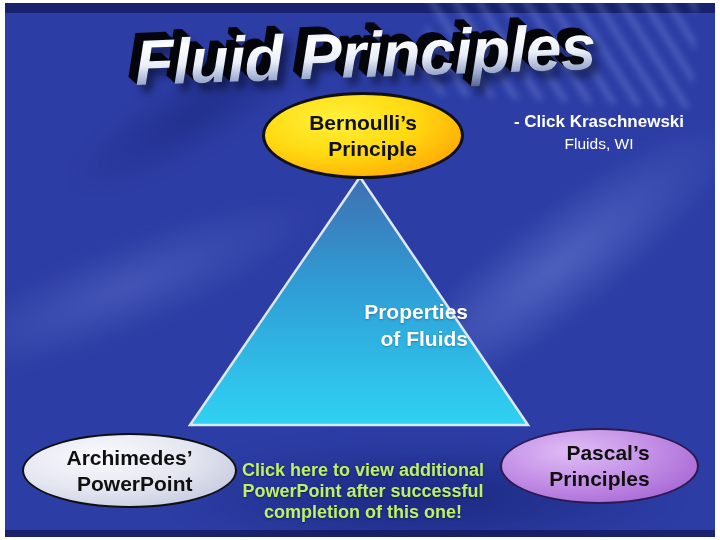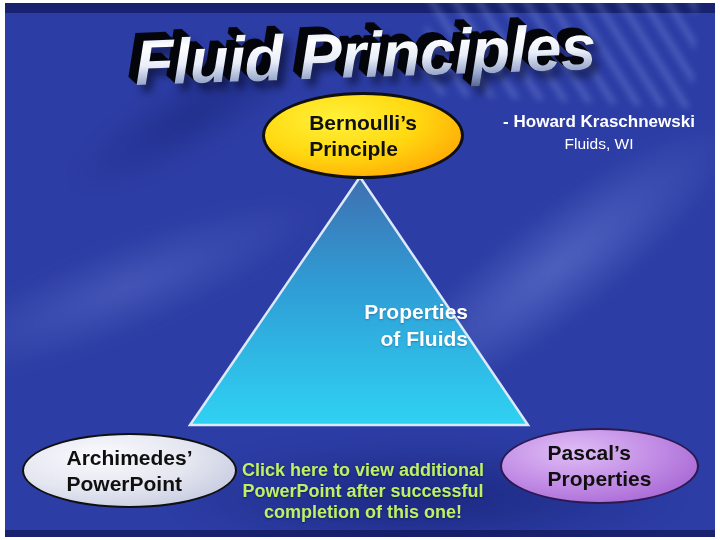--- a/index.html
+++ b/index.html
@@ -43,21 +43,21 @@
   .byline .sub{font-size:15.5px;line-height:22px;}
 
   
   .triangle-svg{position:absolute;left:180px;top:170px;width:350px;height:256px;}
   .center-label{position:absolute;left:243px;top:295px;width:220px;text-align:right;
                 color:#ffffff;font-weight:bold;font-size:21px;line-height:27px;white-space:pre-line;
                 text-shadow:0 1px 2px rgba(10,40,90,0.35);}
 
   
   .bubble{position:absolute;border-radius:50%;display:flex;align-items:center;justify-content:center;
-          text-align:left;font-weight:bold;font-size:21px;line-height:26px;color:#101010;
+          text-align:right;font-weight:bold;font-size:21px;line-height:26px;color:#101010;
           white-space:pre-line;cursor:pointer;}
   .bubble-bernoulli{left:257px;top:89px;width:196px;height:81px;border:3px solid #101010;
       background:radial-gradient(ellipse at 36% 30%, #fff23a 0%, #ffd911 45%, #ff9100 100%);}
   .bubble-archimedes{left:17px;top:430px;width:211px;height:71px;border:2px solid #101010;
       background:radial-gradient(ellipse at 36% 30%, #fbfbfe 0%, #e4e6f0 48%, #b7bdd8 100%);}
   .bubble-pascal{left:495px;top:425px;width:195px;height:72px;border:2px solid #2d1850;
       background:radial-gradient(ellipse at 36% 30%, #e0bdf6 0%, #c08ae4 50%, #9a55cc 100%);}
 
   
   .footer-link{position:absolute;left:208px;top:457px;width:300px;text-align:center;
@@ -79,21 +79,21 @@
     <div class="swirl swirl-5"></div>
 
     <div class="title-wrap">
       <div class="title-stack">
         <span class="title-back">Fluid Principles</span>
         <span class="title-front">Fluid Principles</span>
       </div>
     </div>
 
     <div class="byline">
-      <div class="author">- Howard Kraschnewski</div>
+      <div class="author">- Click Kraschnewski</div>
       <div class="sub">Fluids, WI</div>
     </div>
 
     <svg class="triangle-svg" viewBox="0 0 350 256">
       <defs>
         <linearGradient id="triGrad" x1="0" y1="0" x2="0" y2="1">
           <stop offset="0%" stop-color="#3f6fb0"></stop>
           <stop offset="45%" stop-color="#2f9ed6"></stop>
           <stop offset="100%" stop-color="#2fd2f3"></stop>
         </linearGradient>
@@ -106,21 +106,21 @@
     <div class="bubble bubble-bernoulli">
       <span>Bernoulli’s
 Principle</span>
     </div>
     <div class="bubble bubble-archimedes">
       <span>Archimedes’
 PowerPoint</span>
     </div>
     <div class="bubble bubble-pascal">
       <span>Pascal’s
-Properties</span>
+Principles</span>
     </div>
 
     <div class="footer-link">Click here to view additional
 PowerPoint after successful
 completion of this one!</div>
 
   </div>
 </div>
 
 </body></html>

